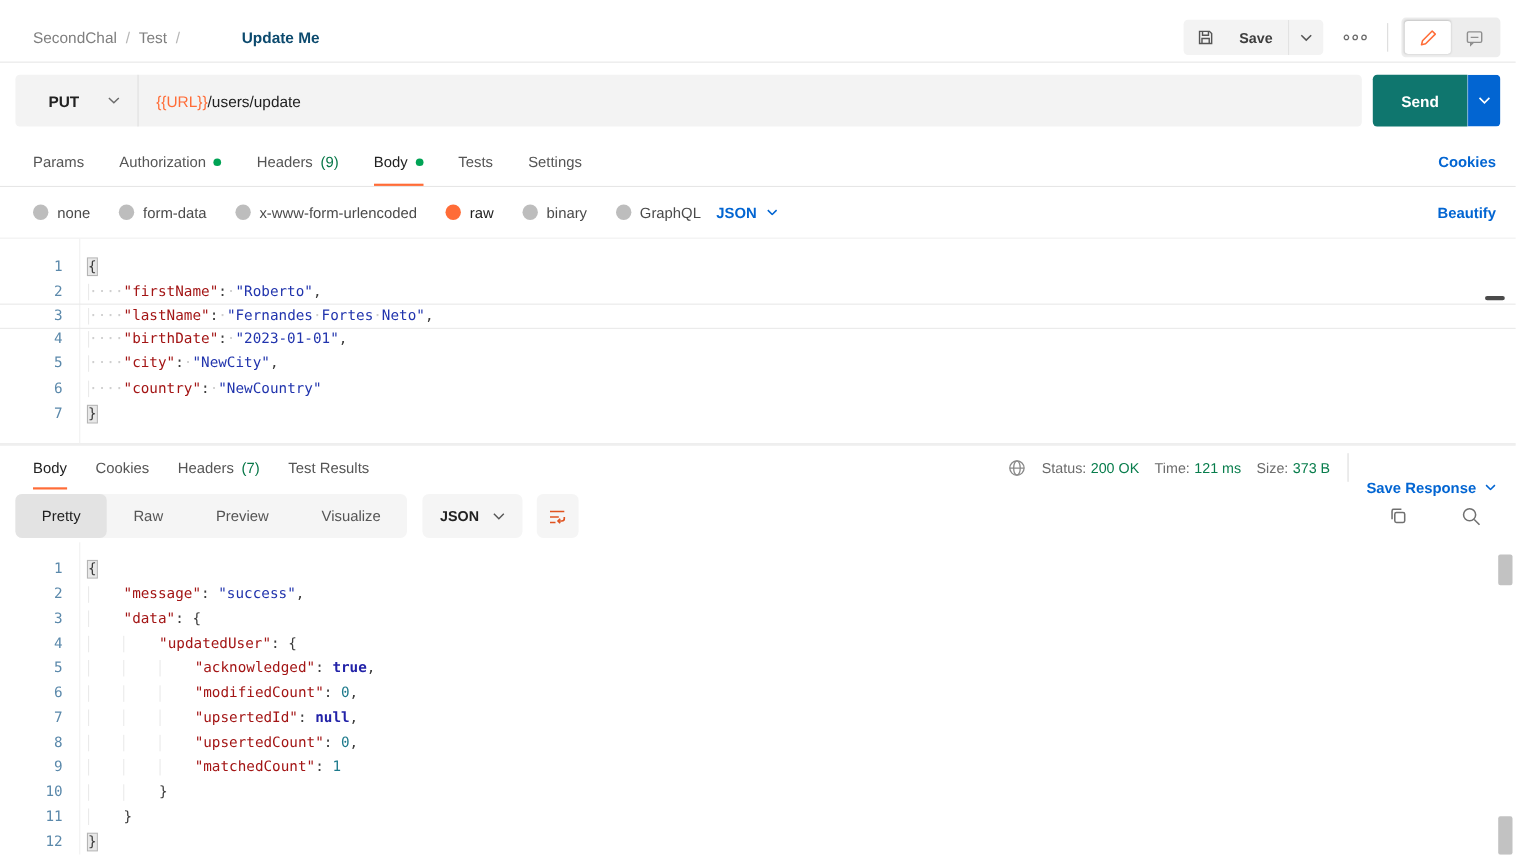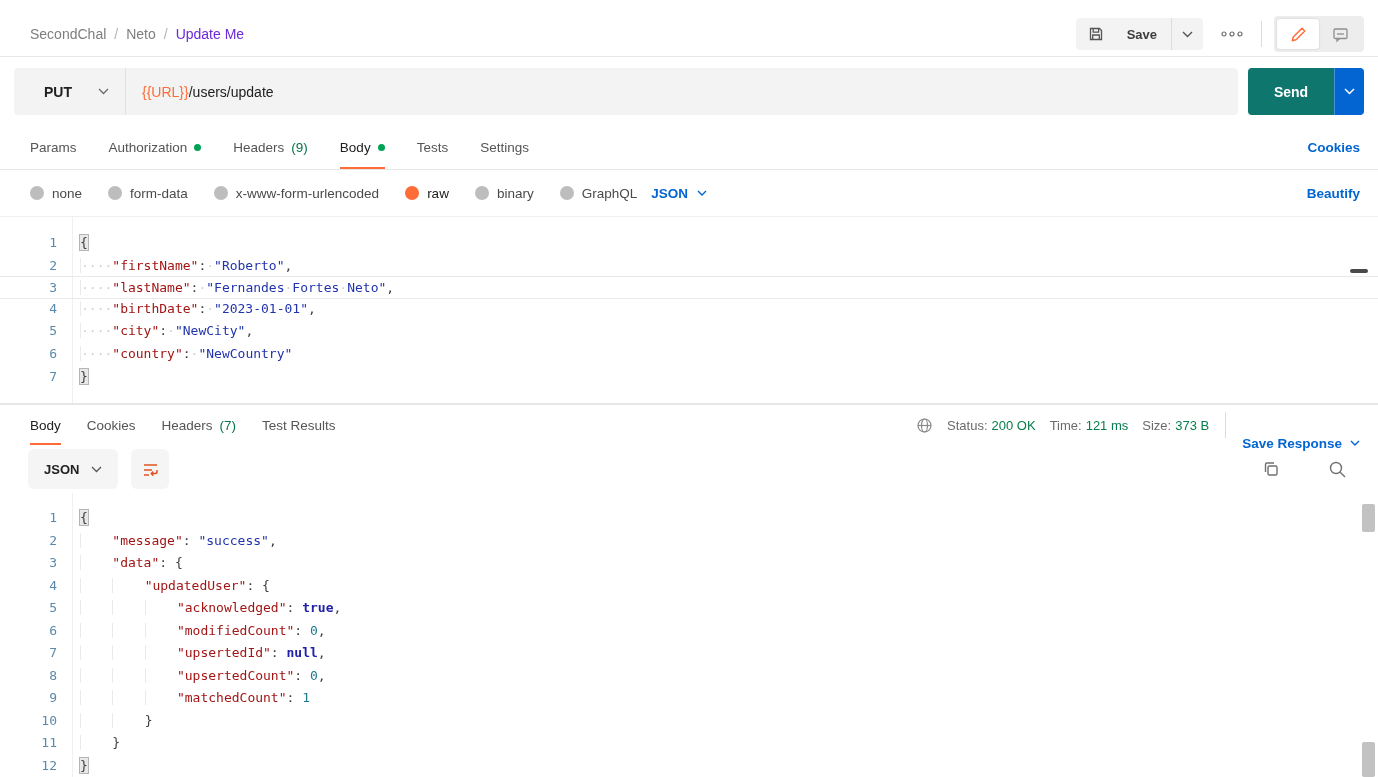--- a/index.html
+++ b/index.html
@@ -5,21 +5,21 @@
   * { margin:0; padding:0; box-sizing:border-box; }
   html,body { width:1378px; height:777px; background:#fff; overflow:hidden;
     font-family:"Liberation Sans", sans-serif; color:#212121; }
 
   
   .hdr { height:57px; border-bottom:1px solid #e7e7e7; display:flex; align-items:center;
          padding:12px 14px 0 30px; }
   .crumb { font-size:14px; display:flex; align-items:center; gap:8px; }
   .crumb .seg { color:#7e7e7e; cursor:pointer; }
   .crumb .sep { color:#b5b5b5; }
-  .crumb .cur { color:#6d28d9; font-weight:400; }
+  .crumb .cur { color:#0c4a6e; font-weight:700;margin-left:48px; }
   .hdr-right { margin-left:auto; display:flex; align-items:center; }
   .btn-grey { background:#f3f3f3; border:none; border-radius:4px; height:32px;
       display:flex; align-items:center; font-size:13px; color:#3d3d3d; cursor:pointer; }
   .save-group { display:flex; align-items:stretch; height:32px; }
   .save-main { padding:0 14px 0 12px; gap:23px; border-radius:4px 0 0 4px; font-weight:600; }
   .save-caret { width:32px; justify-content:center; border-radius:0 4px 4px 0;
       border-left:1px solid #ddd; display:flex; align-items:center; }
   .icon-btn { background:none; border:none; cursor:pointer; display:flex; align-items:center;
       justify-content:center; width:34px; height:32px; }
   .vdiv { width:1px; height:26px; background:#dcdcdc; margin:0 12px; }
@@ -112,21 +112,21 @@
 
   svg { display:block; }
 </style>
 </head>
 <body>
 
 <div class="hdr">
   <div class="crumb">
     <span class="seg">SecondChal</span>
     <span class="sep">/</span>
-    <span class="seg">Neto</span>
+    <span class="seg">Test</span>
     <span class="sep">/</span>
     <span class="cur">Update Me</span>
   </div>
   <div class="hdr-right">
     <div class="save-group">
       <button class="btn-grey save-main">
         <svg width="16" height="16" viewBox="0 0 16 16">
           <path d="M2.5 2.5h9l2 2v9h-11z" fill="none" stroke="#555" stroke-width="1.3"></path>
           <path d="M5.2 2.7v3.4h5.4V2.7" fill="none" stroke="#555" stroke-width="1.3"></path>
           <path d="M4.7 13.2V9h6.6v4.2" fill="none" stroke="#555" stroke-width="1.3"></path>
@@ -290,20 +290,26 @@
     <div class="save-resp">
       <span>Save Response</span>
       <svg width="10" height="6" viewBox="0 0 10 6">
         <path d="M1 1l4 4 4-4" fill="none" stroke="#0265d2" stroke-width="1.4"></path>
       </svg>
     </div>
   </div>
 </div>
 
 <div class="resp-tools">
+  <div class="view-seg">
+    <div class="view-item active">Pretty</div>
+    <div class="view-item">Raw</div>
+    <div class="view-item">Preview</div>
+    <div class="view-item">Visualize</div>
+  </div>
   <div class="tool-dd">
     <span>JSON</span>
     <svg width="11" height="7" viewBox="0 0 11 7">
       <path d="M1 1l4.5 4.5L10 1" fill="none" stroke="#555" stroke-width="1.3"></path>
     </svg>
   </div>
   <button class="wrap-btn">
     <svg width="17" height="17" viewBox="0 0 17 17">
       <path d="M2 4h13" stroke="#e05320" stroke-width="1.5"></path>
       <path d="M2 9h8" stroke="#e05320" stroke-width="1.5"></path>

